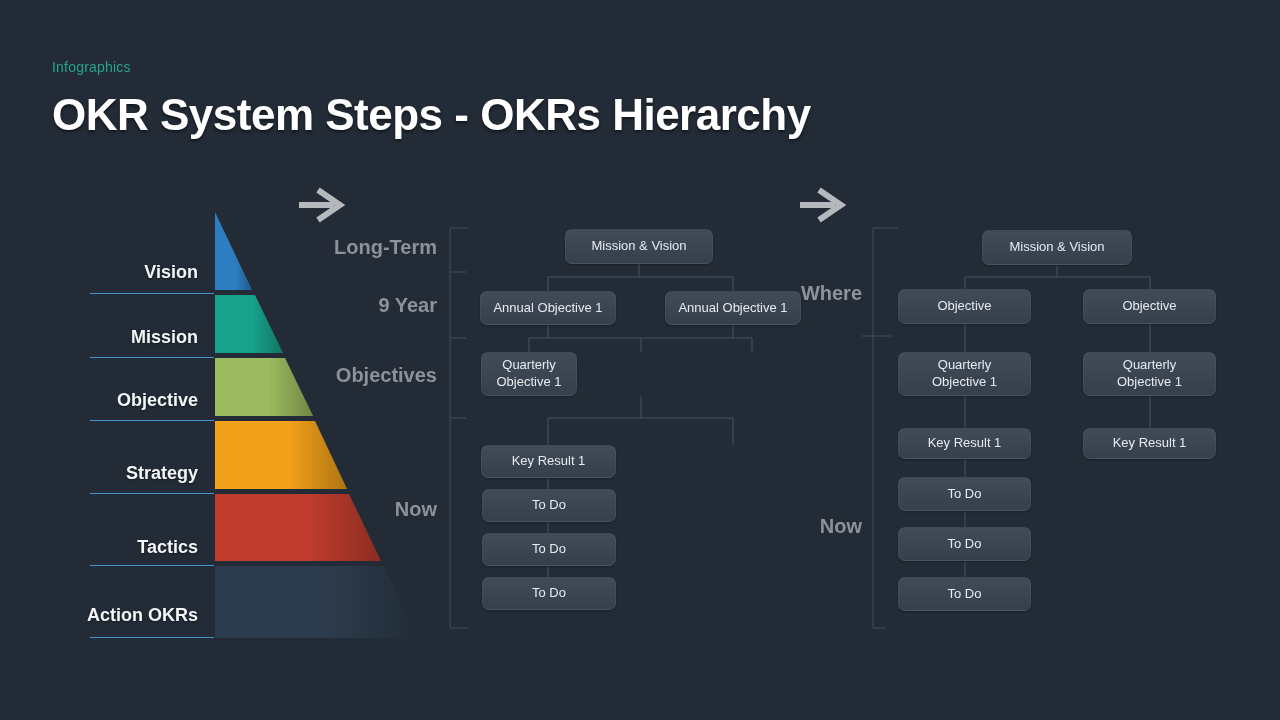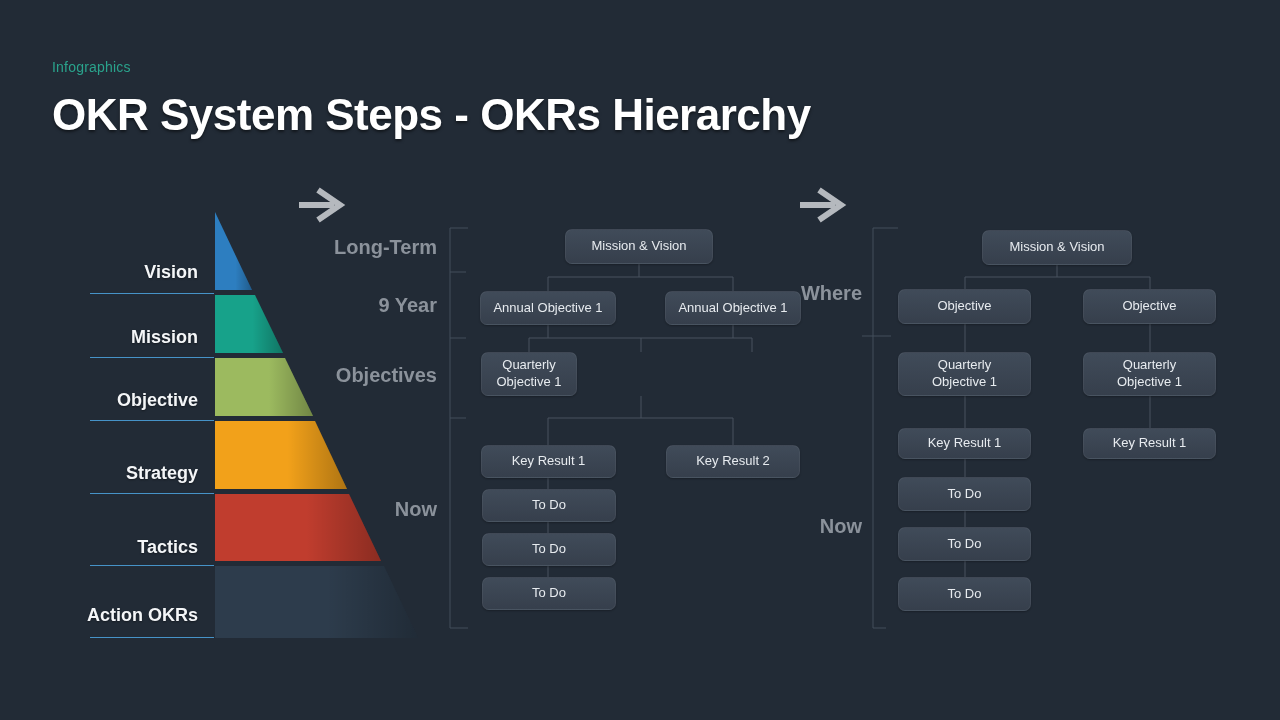--- a/index.html
+++ b/index.html
@@ -130,23 +130,20 @@
     </div>
   <div class="node" style="left:665px;top:291px;width:136px;height:34px">
       <span class="t">Annual Objective 1</span>
     </div>
   <div class="node two" style="left:481px;top:352px;width:96px;height:44px">
       <span class="t">Quarterly Objective 1</span>
     </div>
   <div class="node" style="left:481px;top:445px;width:135px;height:33px">
       <span class="t">Key Result 1</span>
     </div>
-  <div class="node" style="left:666px;top:445px;width:134px;height:33px">
-      <span class="t">Key Result 2</span>
-    </div>
   <div class="node" style="left:482px;top:489px;width:134px;height:33px">
       <span class="t">To Do</span>
     </div>
   <div class="node" style="left:482px;top:533px;width:134px;height:33px">
       <span class="t">To Do</span>
     </div>
   <div class="node" style="left:482px;top:577px;width:134px;height:33px">
       <span class="t">To Do</span>
     </div>
 

